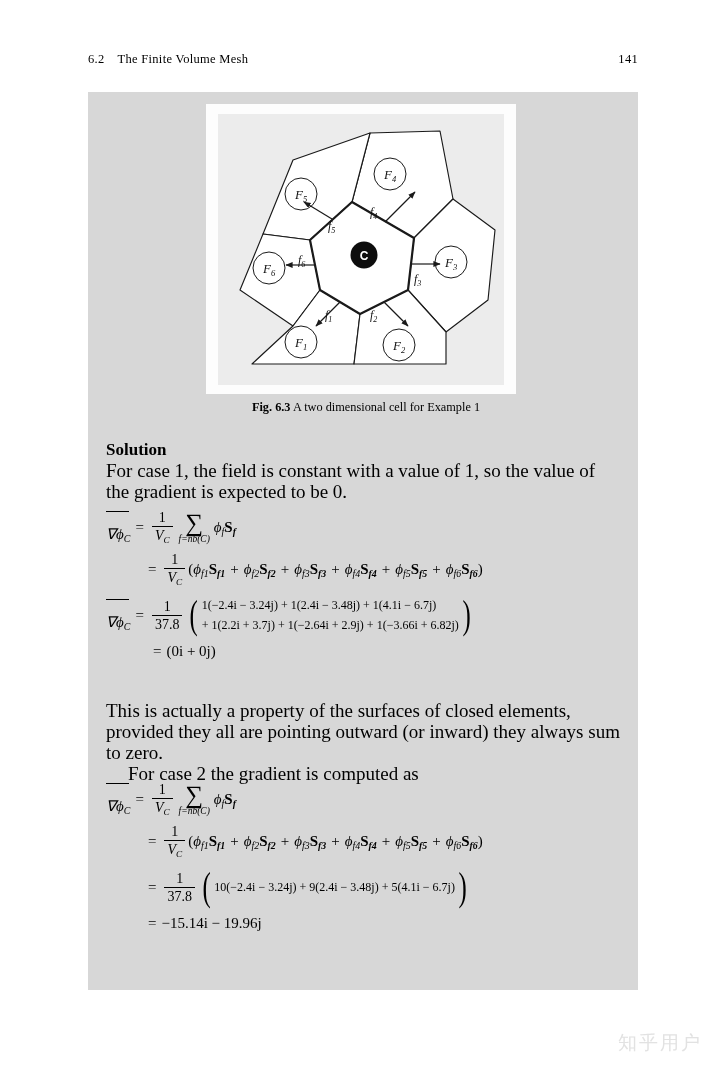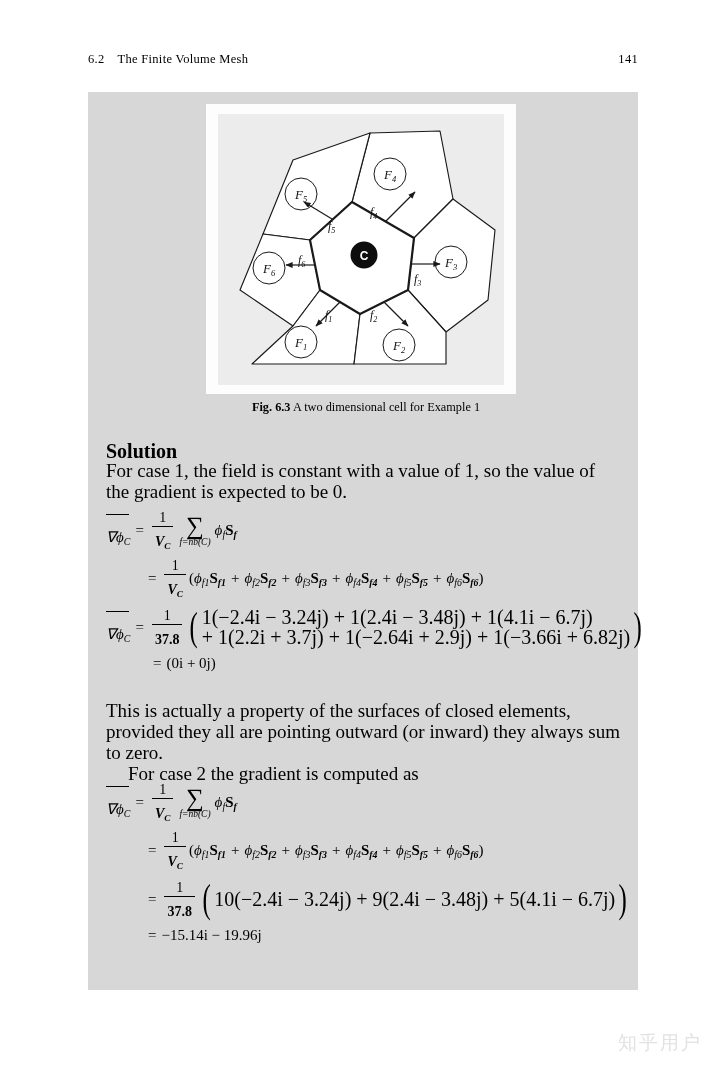--- a/index.html
+++ b/index.html
@@ -68,21 +68,21 @@
     font-size: 12.3px;
     text-align: center;
   }
   .fig-caption .fig-num { font-weight: bold; }
 
   
   .sec-title {
     position: absolute;
     left: 18px;
     top: 348px;
-    font-size: 20px;
+    font-size: 17px;
     font-weight: bold;
   }
   .para {
     position: absolute;
     left: 18px;
     width: 516px;
     font-size: 19px;
     line-height: 21px;
     text-align: left;
   }
@@ -130,21 +130,21 @@
   .frac {
     display: inline-flex;
     flex-direction: column;
     align-items: center;
     vertical-align: middle;
     margin: 0 3px;
     line-height: 1.08;
     font-size: 14px;
   }
   .frac .num { padding: 0 3px 1px; }
-  .frac .den { padding: 7px 3px 0; border-top: 1.1px solid #000; font-weight: bold; }
+  .frac .den { padding: 1px 3px 0; border-top: 1.1px solid #000; }
 
   
   .sum {
     display: inline-flex;
     flex-direction: column;
     align-items: center;
     margin: 0 4px 0 3px;
     line-height: 1;
   }
   .sum .sig { font-size: 25px; line-height: 0.88; }
@@ -166,21 +166,21 @@
     font-size: 40px;
     line-height: 44px;
     font-weight: 300;
     transform: scaleX(0.62);
     display: inline-block;
   }
   .bigparen .stack {
     display: inline-flex;
     flex-direction: column;
     justify-content: center;
-    font-size: 20px;
+    font-size: 12px;
     line-height: 20px;
     padding: 0 1px;
   }
   .stack .srow { white-space: nowrap; }
 
   
   .watermark {
     position: absolute;
     right: 18px;
     bottom: 12px;

